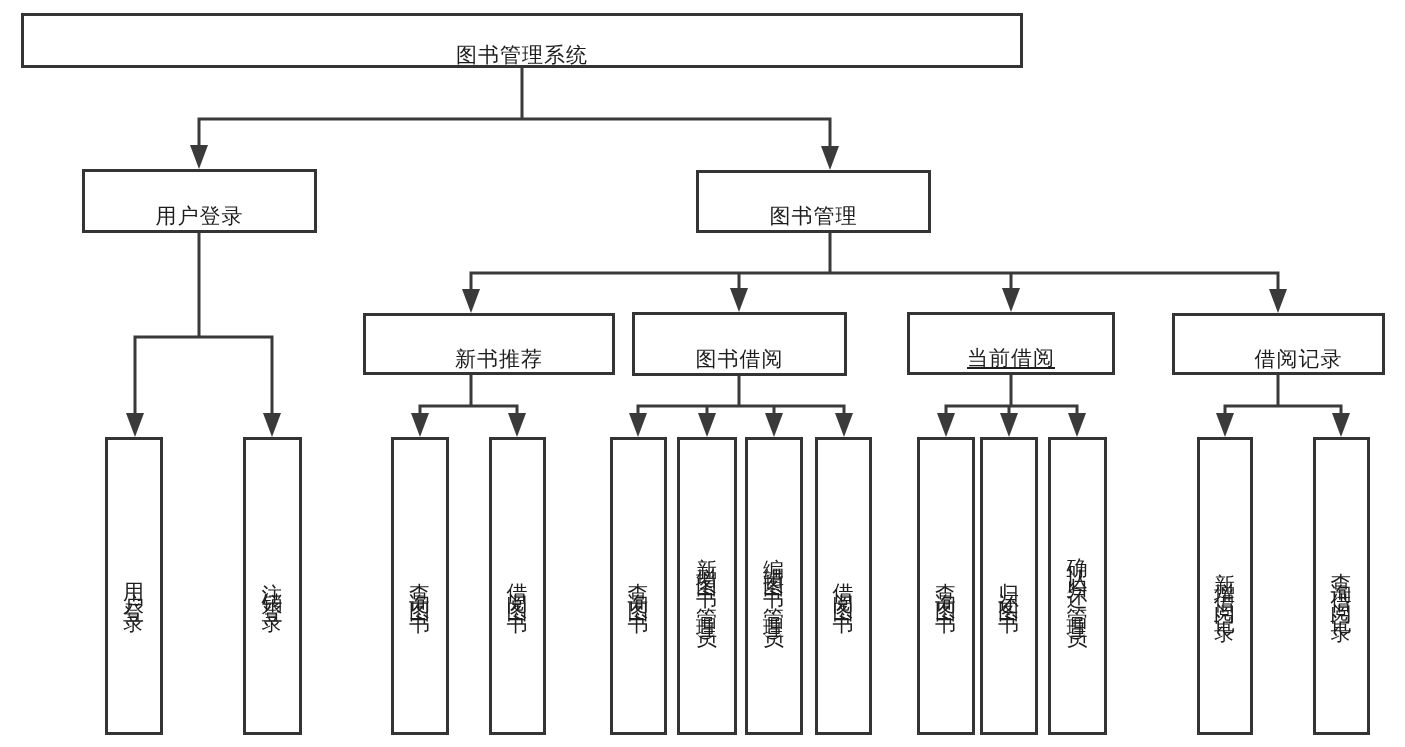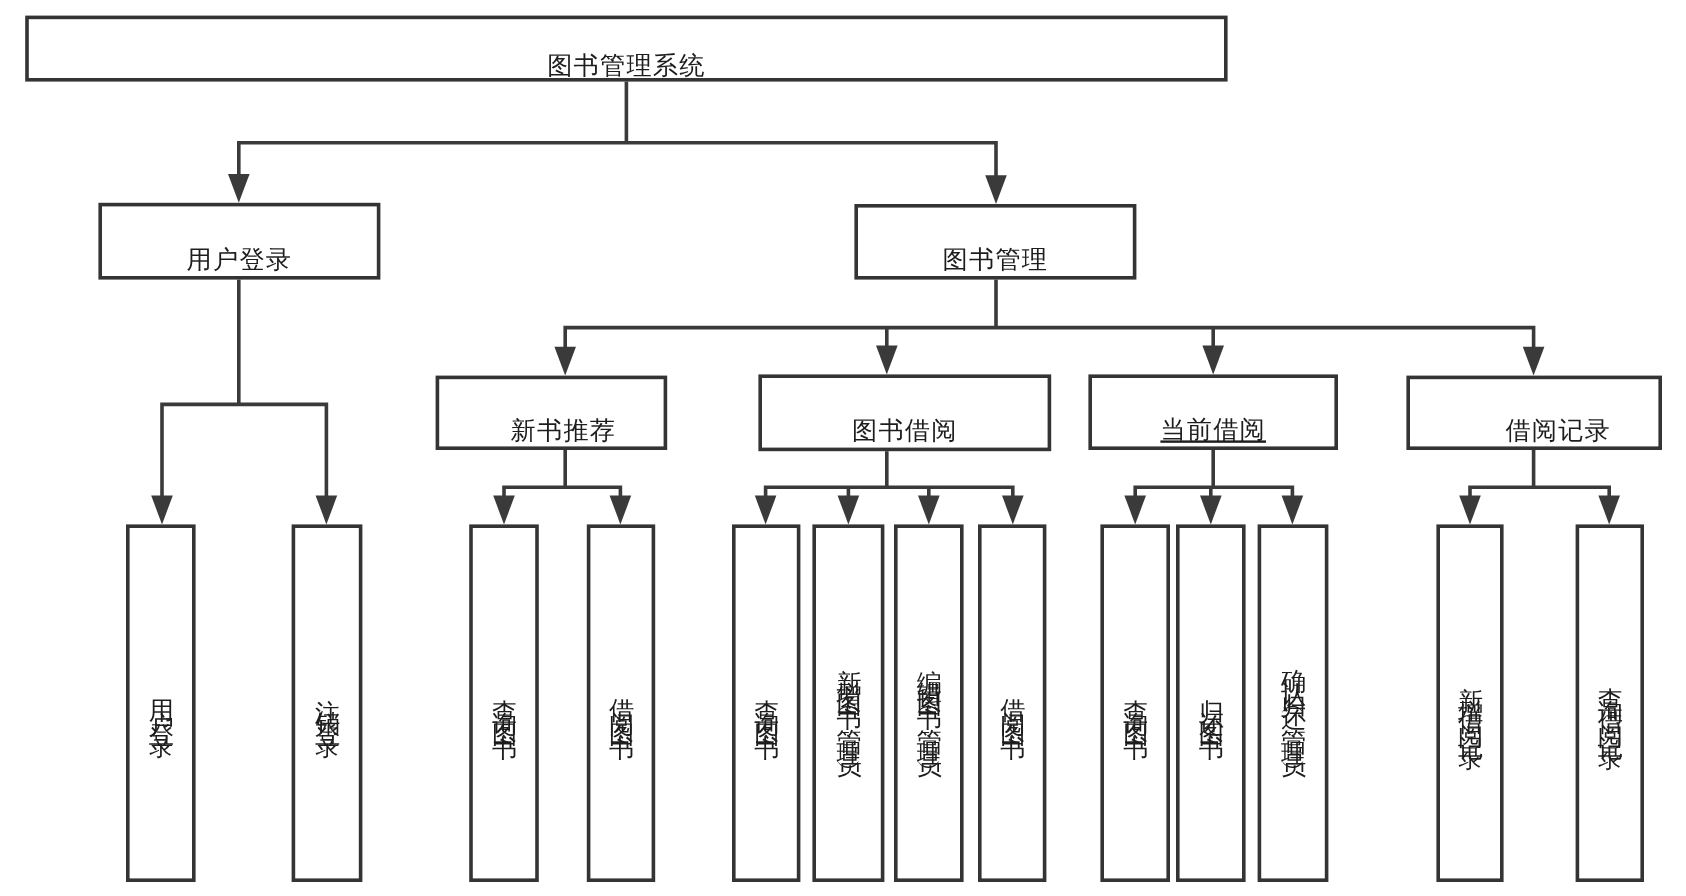--- a/index.html
+++ b/index.html
@@ -107,28 +107,28 @@
     </g>
   </svg>
 
   <div class="box h-box" style="left:21px; top:13px; width:1002px; height:55px;">
     <span>图书管理系统</span>
   </div>
 
   <div class="box h-box" style="left:82px; top:169px; width:235px; height:64px;">
     <span>用户登录</span>
   </div>
-  <div class="box h-box" style="left:712px; top:170px; width:235px; height:63px;">
+  <div class="box h-box" style="left:696px; top:170px; width:235px; height:63px;">
     <span>图书管理</span>
   </div>
 
-  <div class="box h-box" style="left:363px; top:313px; width:193px; height:62px;padding-left:20px;">
+  <div class="box h-box" style="left:363px; top:313px; width:252px; height:62px;padding-left:20px;">
     <span>新书推荐</span>
   </div>
-  <div class="box h-box" style="left:632px; top:312px; width:244px; height:64px;">
+  <div class="box h-box" style="left:632px; top:312px; width:215px; height:64px;">
     <span>图书借阅</span>
   </div>
   <div class="box h-box" style="left:907px; top:312px; width:208px; height:63px;text-decoration:underline;">
     <span>当前借阅</span>
   </div>
   <div class="box h-box" style="left:1172px; top:313px; width:213px; height:62px;padding-left:40px;">
     <span>借阅记录</span>
   </div>
 
   <div class="box v-box" style="left:105px; top:437px; width:58px; height:298px;">

